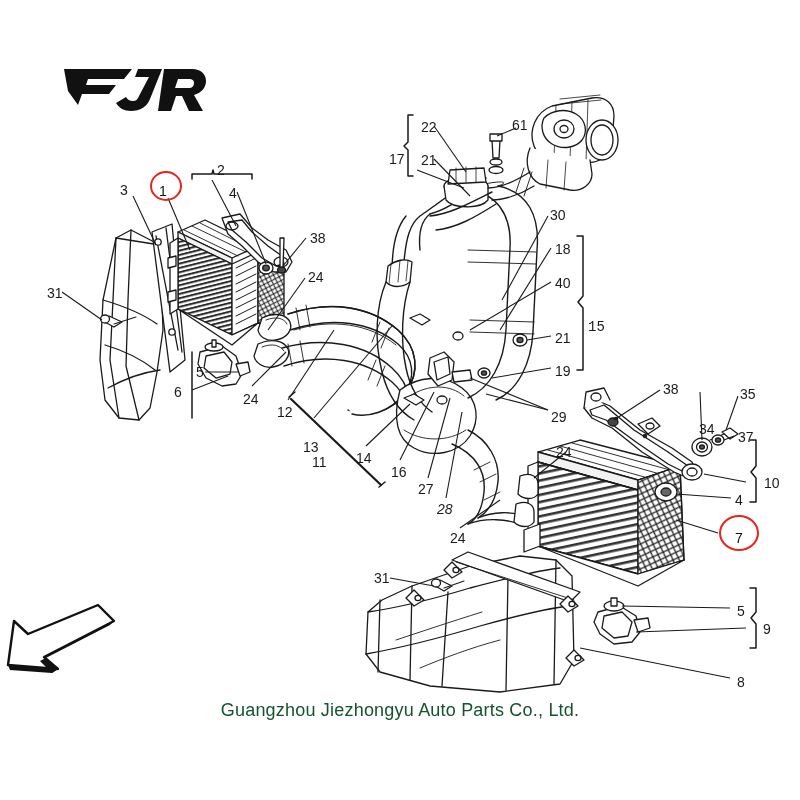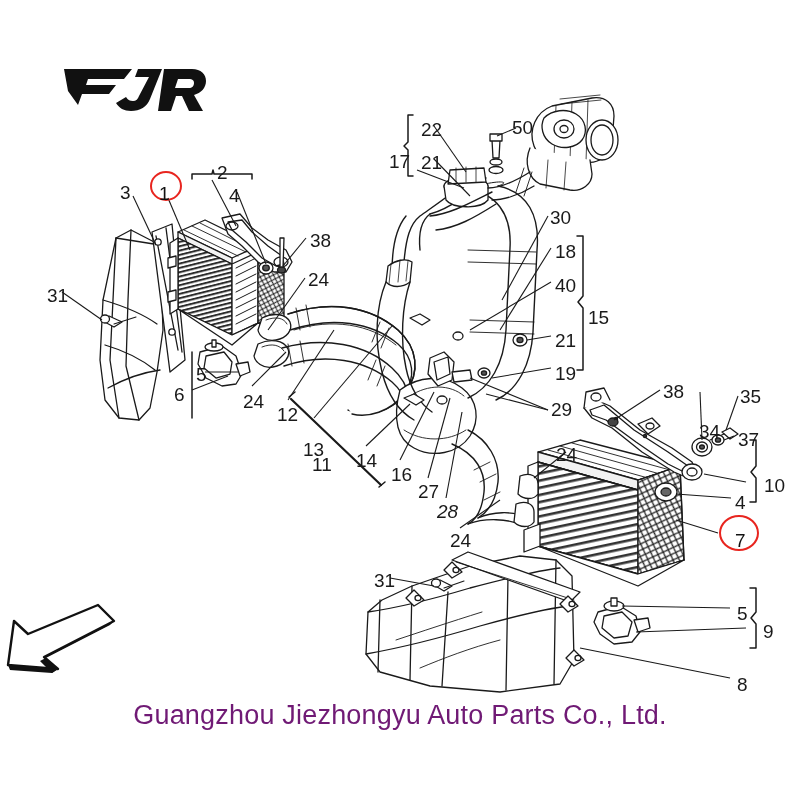--- a/index.html
+++ b/index.html
@@ -8,34 +8,34 @@
        font-family:"Liberation Sans","DejaVu Sans",sans-serif;}
   #page{position:relative;width:800px;height:800px;background:#ffffff;}
 
   
   #logo{position:absolute;left:58px;top:55px;width:150px;height:60px;}
   #logo svg{display:block;}
 
   
   #company{
     position:absolute;left:0;top:700px;width:800px;
-    text-align:center;font-size:27px;letter-spacing:.2px;
-    color:#701a75;font-family:"Liberation Sans","DejaVu Sans",sans-serif;
+    text-align:center;font-size:18px;letter-spacing:.2px;
+    color:#14532d;font-family:"Liberation Sans","DejaVu Sans",sans-serif;
     white-space:nowrap;
   }
 
   
   #arrow{position:absolute;left:2px;top:595px;width:120px;height:80px;}
 
   
   #drawing{position:absolute;left:0;top:0;width:800px;height:800px;}
 
   
   .lbl{
-    position:absolute;font-size:19px;color:#1a1a1a;
+    position:absolute;font-size:14px;color:#1a1a1a;
     font-family:"Liberation Sans","DejaVu Sans",sans-serif;
     line-height:1;white-space:nowrap;
   }
   .lbl.red{color:#111;}
 
   
   .hl{position:absolute;border:2.5px solid #e8251f;border-radius:50%;
       box-sizing:border-box;background:transparent;}
 </style>
 </head>
@@ -482,28 +482,28 @@
       <div class="lbl" style="left: 303px; top: 421px; margin-top: 19px;">13</div>
       <div class="lbl" style="left: 312px; top: 455px;">11</div>
       <div class="lbl" style="left: 356px; top: 451px;">14</div>
       <div class="lbl" style="left: 391px; top: 465px;">16</div>
       <div class="lbl" style="left: 418px; top: 482px;">27</div>
       <div class="lbl" style="left: 437px; top: 502px; font-style: italic;">28</div>
       <div class="lbl" style="left: 450px; top: 531px;">24</div>
       <div class="lbl" style="left: 389px; top: 152px;">17</div>
       <div class="lbl" style="left: 421px; top: 120px;">22</div>
       <div class="lbl" style="left: 421px; top: 153px;">21</div>
-      <div class="lbl" style="left: 512px; top: 118px;">50</div>
+      <div class="lbl" style="left: 512px; top: 118px;">61</div>
       <div class="lbl" style="left: 550px; top: 208px;">30</div>
       <div class="lbl" style="left: 555px; top: 242px;">18</div>
       <div class="lbl" style="left: 555px; top: 276px;">40</div>
-      <div class="lbl" style="left: 588px; top: 308px;">15</div>
+      <div class="lbl" style="left: 588px; top: 320px; font-family: Liberation Mono, monospace;">15</div>
       <div class="lbl" style="left: 555px; top: 331px;">21</div>
       <div class="lbl" style="left: 555px; top: 364px;">19</div>
-      <div class="lbl" style="left: 551px; top: 400px;">29</div>
+      <div class="lbl" style="left: 551px; top: 410px;">29</div>
       <div class="lbl" style="left: 663px; top: 382px;">38</div>
       <div class="lbl" style="left: 699px; top: 382px; margin-top: 40px;">34</div>
       <div class="lbl" style="left: 740px; top: 387px;">35</div>
       <div class="lbl" style="left: 738px; top: 430px;">37</div>
       <div class="lbl" style="left: 764px; top: 476px; text-align: center;">10</div>
       <div class="lbl" style="left: 735px; top: 493px;">4</div>
       <div class="lbl" style="left: 556px; top: 445px;">24</div>
       <div class="lbl red" style="left: 735px; top: 531px;">7</div>
       <div class="lbl" style="left: 374px; top: 571px;">31</div>
       <div class="lbl" style="left: 737px; top: 604px;">5</div>

